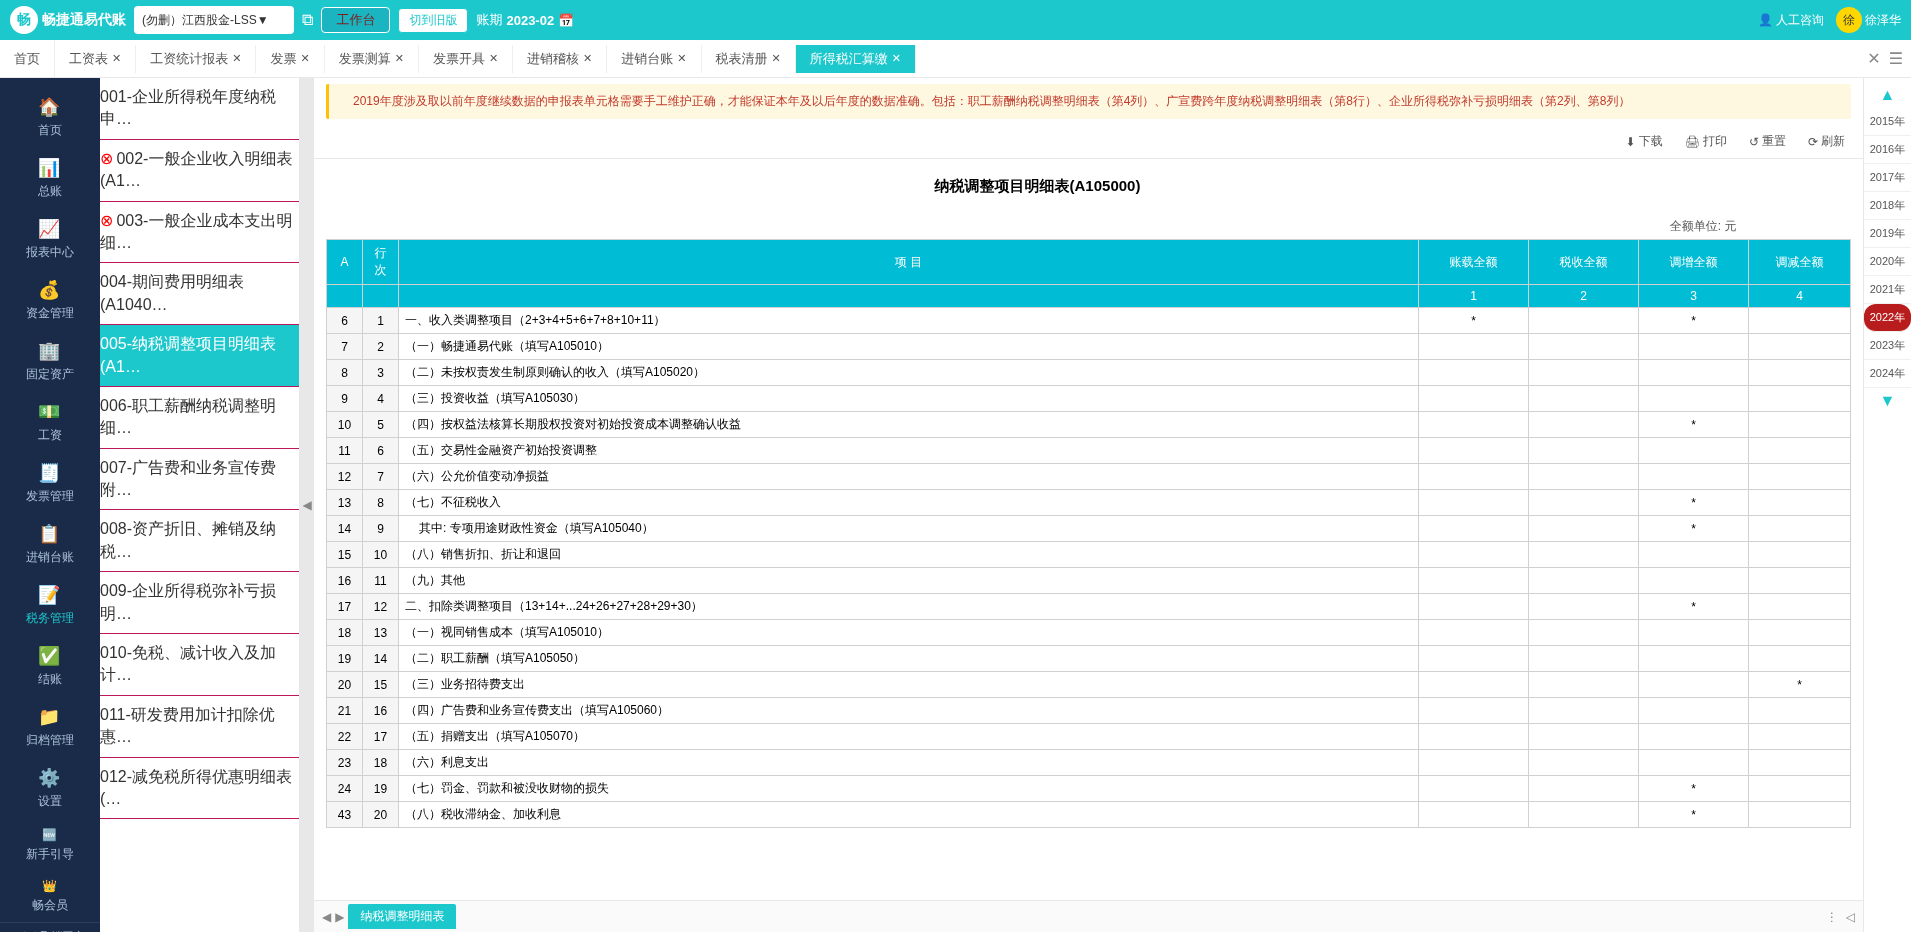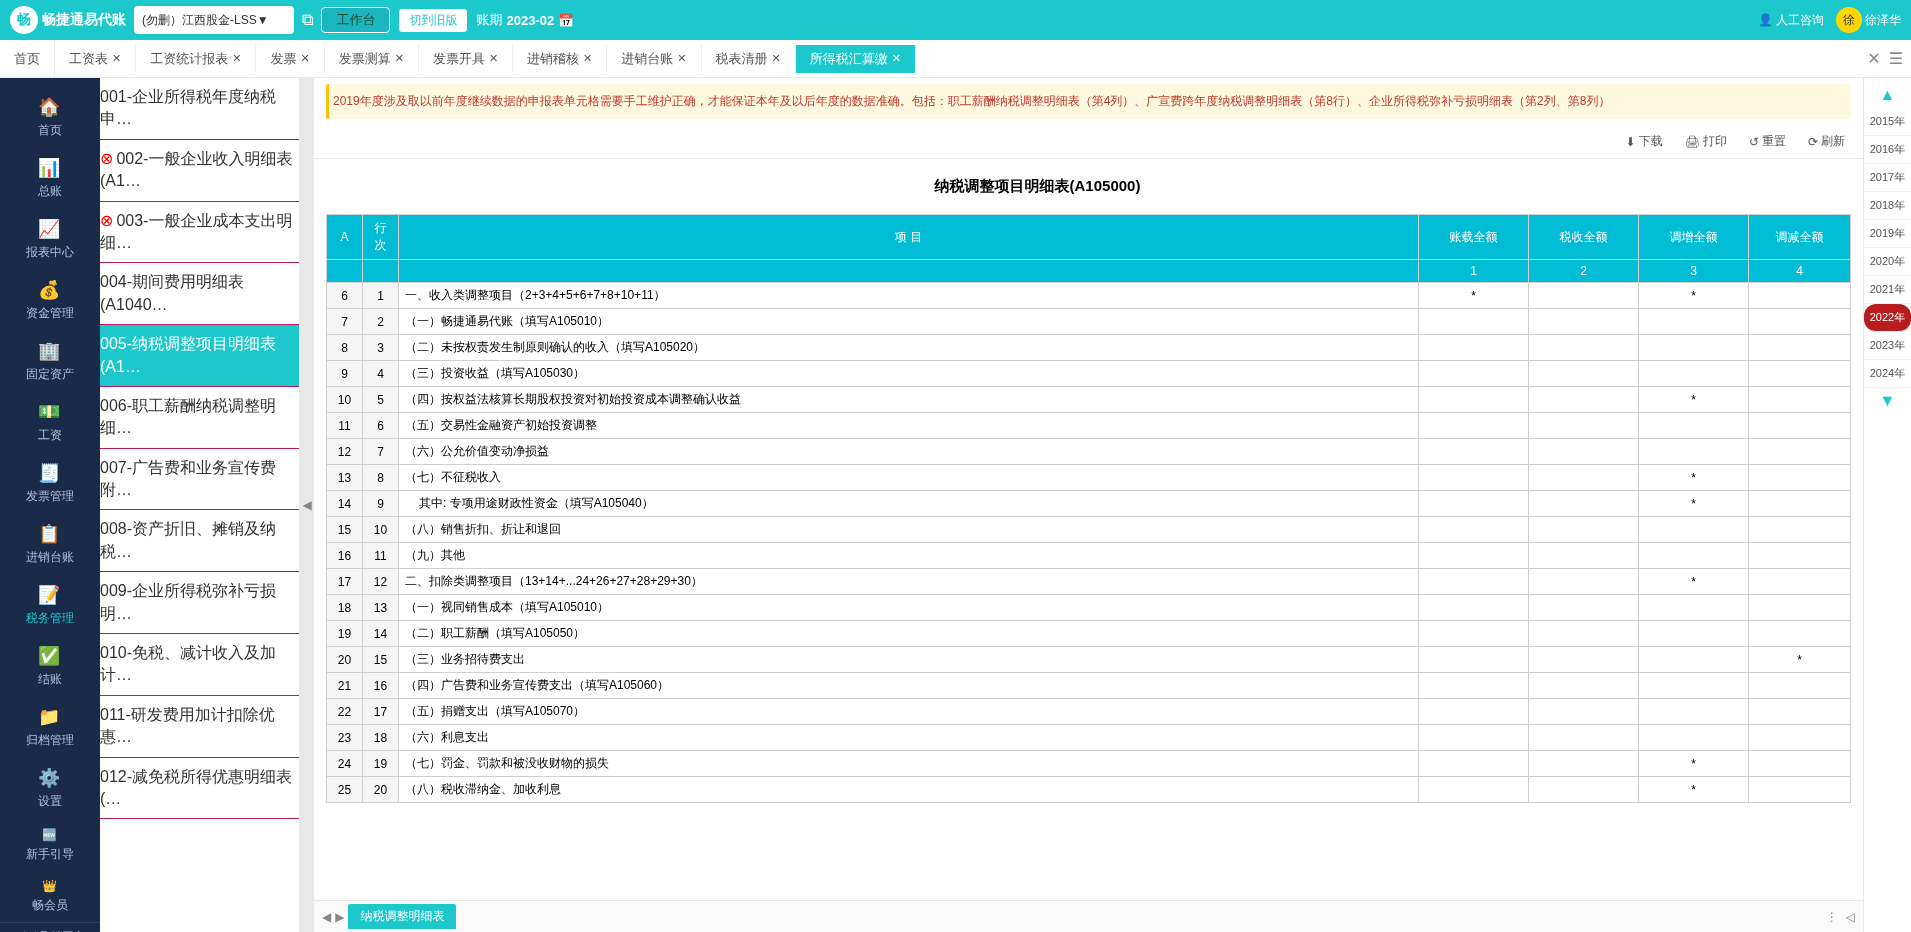--- a/index.html
+++ b/index.html
@@ -5,21 +5,21 @@
     * { box-sizing: border-box; margin: 0; padding: 0; font-family: 'Microsoft YaHei', Arial, sans-serif; }
     body { width: 1911px; height: 932px; overflow: hidden; background: #f0f2f5; font-size: 12px; }
 
     
     .top-bar { height: 40px; background: #1dc8cd; display: flex; align-items: center; padding: 0 10px; gap: 8px; position: relative; }
     .top-bar-logo { color: #fff; font-size: 14px; font-weight: bold; display: flex; align-items: center; gap: 4px; min-width: 100px; }
     .top-bar-logo-icon { width: 28px; height: 28px; background: #fff; border-radius: 50%; display: flex; align-items: center; justify-content: center; }
     .top-bar-logo-icon span { color: #1dc8cd; font-size: 14px; font-weight: bold; }
     .top-bar-company { background: #fff; border: none; border-radius: 4px; padding: 3px 8px; font-size: 12px; color: #333; display: flex; align-items: center; cursor: pointer; height: 28px; min-width: 160px; }
     .top-bar-copy-icon { color: #fff; cursor: pointer; font-size: 16px; }
-    .top-bar-workbench { background: #1ab5c0; border: 1px solid #fff; color: #14532d; border-radius: 4px; padding: 3px 14px; cursor: pointer; font-size: 13px; }
+    .top-bar-workbench { background: #1ab5c0; border: 1px solid #fff; color: #7f1d1d; border-radius: 4px; padding: 3px 14px; cursor: pointer; font-size: 13px; }
     .top-bar-oldversion { background: #fff; border: 1px solid #1dc8cd; color: #1dc8cd; border-radius: 4px; padding: 3px 10px; cursor: pointer; font-size: 12px; }
     .top-bar-period { color: #fff; font-size: 13px; display: flex; align-items: center; gap: 4px; }
     .top-bar-right { margin-left: auto; display: flex; align-items: center; gap: 12px; color: #fff; font-size: 12px; }
     .top-bar-right span { cursor: pointer; display: flex; align-items: center; gap: 3px; }
     .avatar { width: 26px; height: 26px; border-radius: 50%; background: #ffd700; display: flex; align-items: center; justify-content: center; color: #333; font-size: 12px; }
 
     
     .nav-tabs { height: 38px; background: #fff; display: flex; align-items: center; border-bottom: 1px solid #e8e8e8; padding: 0 0 0 0; overflow: hidden; }
     .nav-tab { padding: 0 14px; height: 28px; display: flex; align-items: center; gap: 4px; font-size: 13px; color: #555; cursor: pointer; border-right: 1px solid #eee; white-space: nowrap; }
     .nav-tab.active { background: #1dc8cd; color: #fff; }
@@ -50,21 +50,21 @@
     .left-panel-item .error-mark { color: #f00; margin-right: 3px; }
 
     
     .sheet-area { flex: 1; display: flex; flex-direction: column; overflow: hidden; background: #fff; }
 
     
     .sheet-toolbar { display: flex; align-items: center; gap: 10px; padding: 6px 12px; border-bottom: 1px solid #e8e8e8; background: #fff; justify-content: flex-end; }
     .sheet-toolbar-btn { display: flex; align-items: center; gap: 3px; color: #555; cursor: pointer; font-size: 12px; padding: 2px 6px; }
 
     
-    .warning-banner { background: #fff8e1; border-left: 3px solid #ffc107; padding: 8px 4px; font-size: 12px; color: #c0392b; line-height: 1.6; margin: 6px 12px; border-radius: 2px; }
+    .warning-banner { background: #fff8e1; border-left: 3px solid #ffc107; padding: 8px 24px; font-size: 12px; color: #c0392b; line-height: 1.6; margin: 6px 12px; border-radius: 2px; }
 
     
     .table-container { flex: 1; overflow: auto; padding: 0 12px 12px 12px; }
 
     
     .spreadsheet { border-collapse: collapse; width: 100%; font-size: 12px; }
     .spreadsheet th, .spreadsheet td { border: 1px solid #d0d0d0; padding: 4px 6px; text-align: center; }
     .spreadsheet .col-header { background: #00bcd4; color: #fff; padding: 5px 8px; }
     .spreadsheet .sub-header { background: #00bcd4; color: #fff; }
     .spreadsheet .data-row td { min-height: 24px; height: 26px; }
@@ -312,20 +312,23 @@
           </tr>
 
           <tr>
             <td colspan="6" class="title-row" style="font-size:15px; font-weight:bold; text-align:center; padding:10px; border:none;">纳税调整项目明细表(A105000)</td>
           </tr>
 
           <tr>
             <td colspan="6" style="border:none; height:4px;"></td>
           </tr>
 
+          <tr>
+            <td colspan="6" style="border:none; text-align:right; font-size:12px; color:#555; padding-right:12px;">全额单位: 元</td>
+          </tr>
 
           <tr class="header-row">
             <td class="col-header" style="width:36px;">A</td>
             <td class="col-header" style="width:36px;">行次</td>
             <td class="col-header" style="min-width:260px;">项  目</td>
             <td class="col-header" style="width:110px;">账载全额</td>
             <td class="col-header" style="width:110px;">税收全额</td>
             <td class="col-header" style="width:110px;">调增全额</td>
             <td class="col-header" style="width:102px;">调减全额</td>
           </tr>
@@ -505,21 +508,21 @@
           <tr class="data-row">
             <td class="row-index">24</td>
             <td class="row-index">19</td>
             <td class="item-cell">（七）罚金、罚款和被没收财物的损失</td>
             <td class="empty-cell"></td>
             <td class="empty-cell"></td>
             <td class="empty-cell">*</td>
             <td class="empty-cell"></td>
           </tr>
           <tr class="data-row">
-            <td class="row-index">25</td>
+            <td class="row-index">43</td>
             <td class="row-index">20</td>
             <td class="item-cell">（八）税收滞纳金、加收利息</td>
             <td class="empty-cell"></td>
             <td class="empty-cell"></td>
             <td class="empty-cell">*</td>
             <td class="empty-cell"></td>
           </tr>
         </tbody>
           </table>
       </div>

